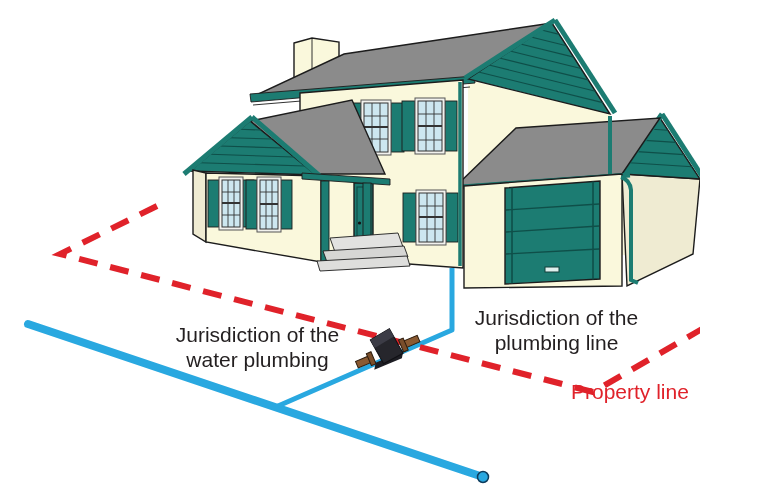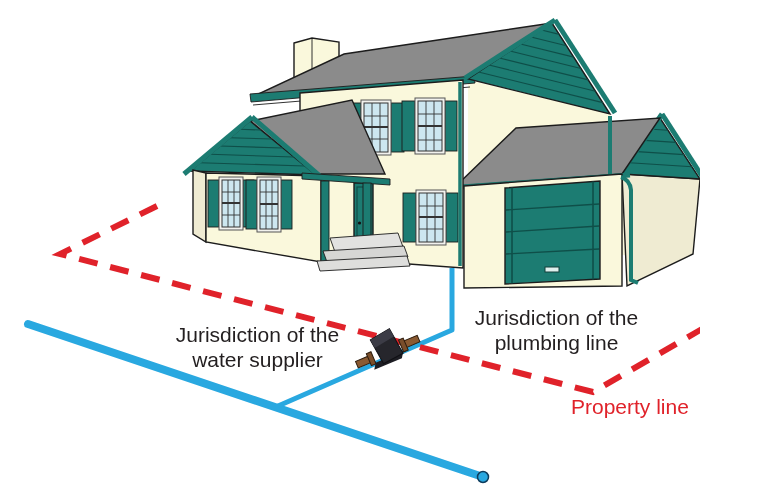--- a/index.html
+++ b/index.html
@@ -237,22 +237,22 @@
       <rect x="17" y="-3" width="16" height="7" fill="#8A5A32" stroke="#2E1D0E" stroke-width="1"></rect>
       <rect x="14" y="-6" width="5" height="13" fill="#7A4E2B" stroke="#2E1D0E" stroke-width="1"></rect>
       <polygon points="-16,6 14,6 10,12 -20,12" fill="#1E1E24"></polygon>
       <polygon points="-12,-17 10,-20 13,8 -9,10" fill="#26262C" stroke="#101014" stroke-width="1"></polygon>
       <polygon points="-12,-17 10,-20 11,-11 -11,-8" fill="#3C3C46"></polygon>
     </g>
   </svg>
 
   <div class="lbl" style="left:160px;top:322px;width:195px;">
     <span>Jurisdiction of the</span><br>
-    <span>water supplier</span>
+    <span>water plumbing</span>
   </div>
 
   <div class="lbl" style="left:459px;top:305px;width:195px;">
     <span>Jurisdiction of the</span><br>
     <span>plumbing line</span>
   </div>
 
-  <div class="lbl lbl-red" style="left:571px;top:394px;">Property line</div>
+  <div class="lbl lbl-red" style="left:571px;top:379px;">Property line</div>
 </div>
 
 </body></html>

